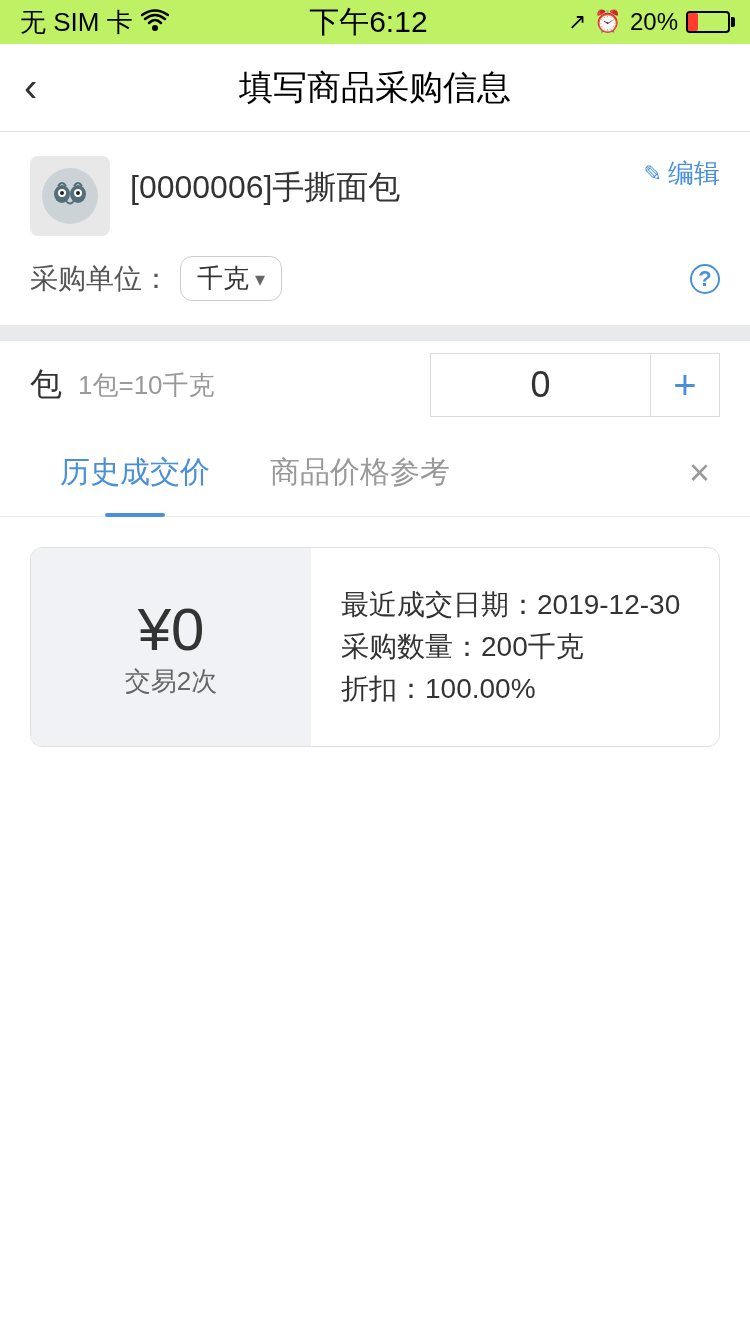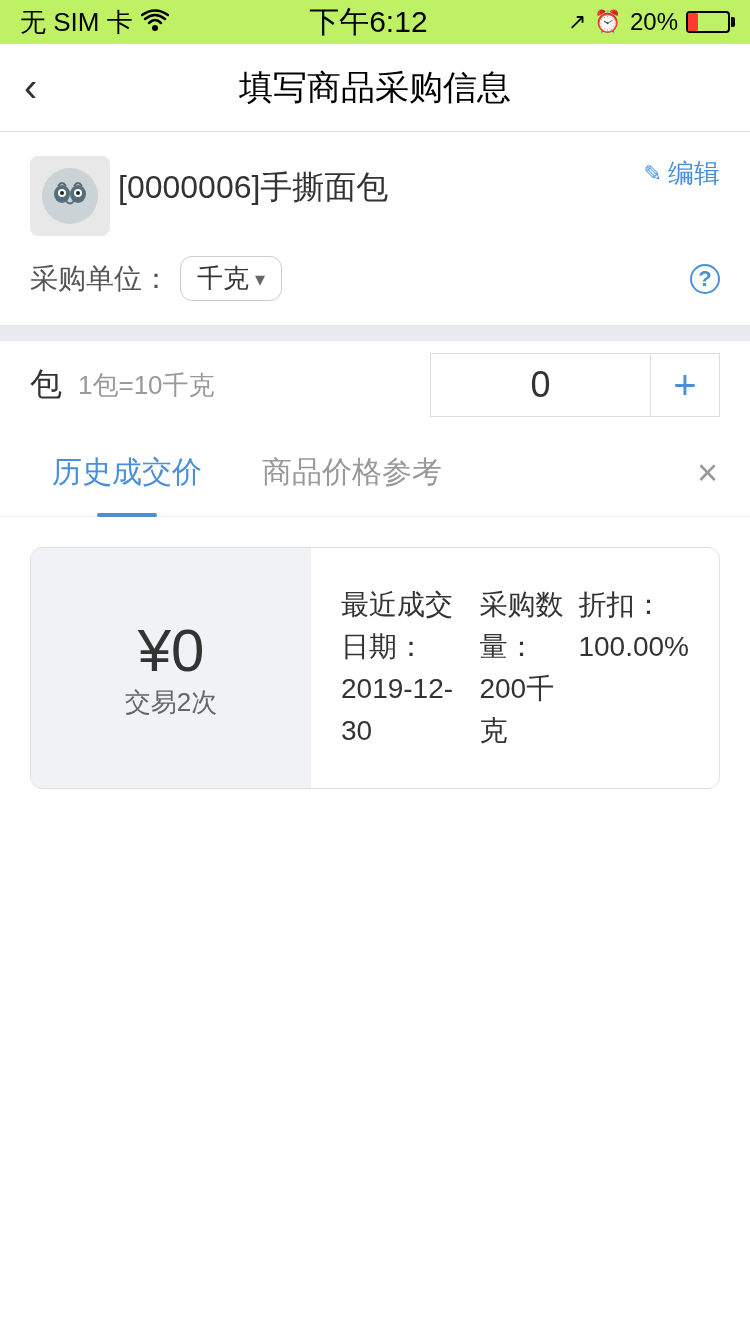--- a/index.html
+++ b/index.html
@@ -98,21 +98,21 @@
     }
     .product-header {
       display: flex;
       align-items: flex-start;
       justify-content: space-between;
       margin-bottom: 20px;
     }
     .product-info {
       display: flex;
       align-items: flex-start;
-      gap: 8px;
+      gap: 20px;
     }
     .product-thumbnail {
       width: 80px;
       height: 80px;
       background: #e8e8e8;
       border-radius: 8px;
       display: flex;
       align-items: center;
       justify-content: center;
       flex-shrink: 0;
@@ -256,21 +256,21 @@
       background: #fff;
       border-radius: 0;
       margin-top: 0;
     }
     .tabs-header {
       display: flex;
       align-items: center;
       justify-content: space-between;
       height: 88px;
       border-bottom: 1px solid #eee;
-      padding: 0 22px;
+      padding: 0 30px;
       position: relative;
     }
     .tabs-list {
       display: flex;
       gap: 0;
     }
     .tab-item {
       font-size: 30px;
       color: #999;
       padding: 0 30px;
@@ -329,20 +329,21 @@
       color: #333;
     }
     .price-trade-count {
       font-size: 26px;
       color: #666;
     }
     .price-right {
       flex: 1;
       padding: 36px 30px;
       display: flex;
+      flex-direction: column;
       gap: 0;
       justify-content: center;
     }
     .price-detail-row {
       font-size: 28px;
       color: #333;
       line-height: 1.5;
     }
 
     

